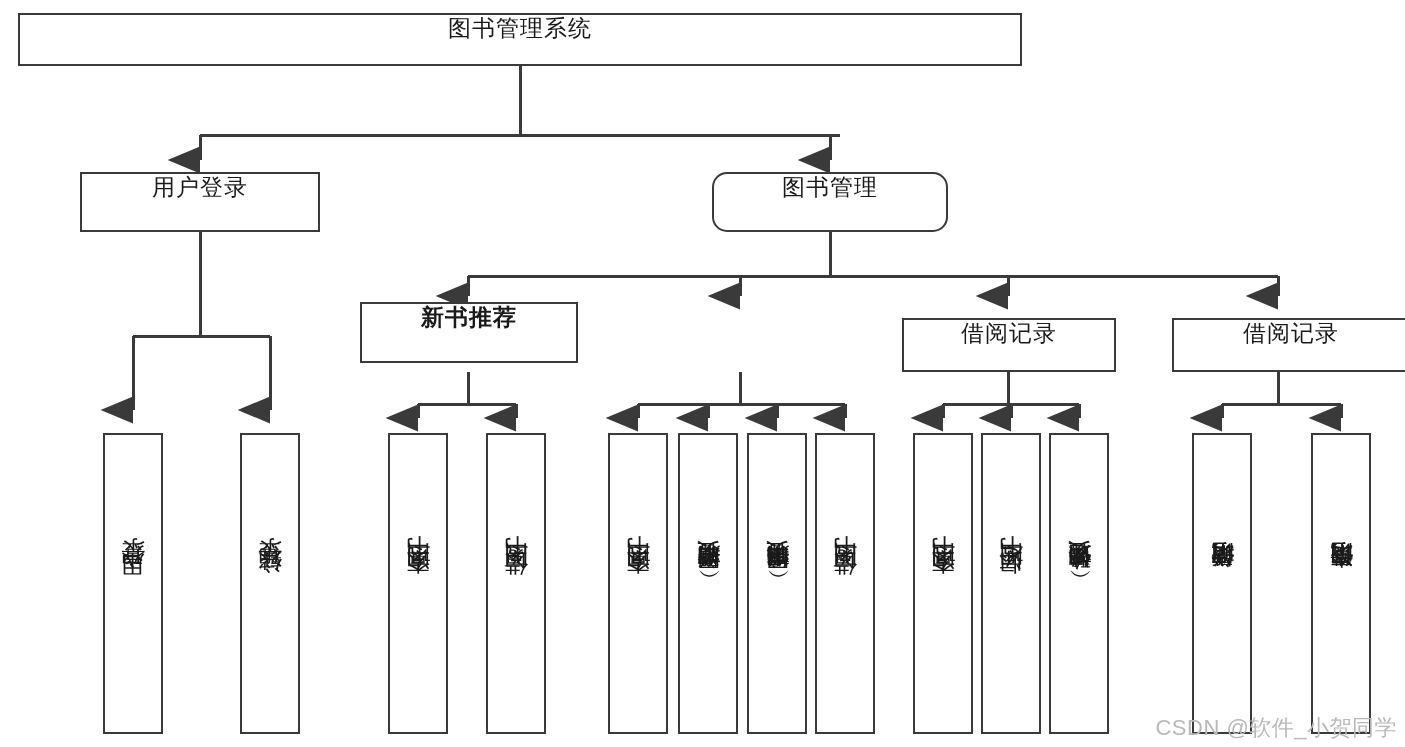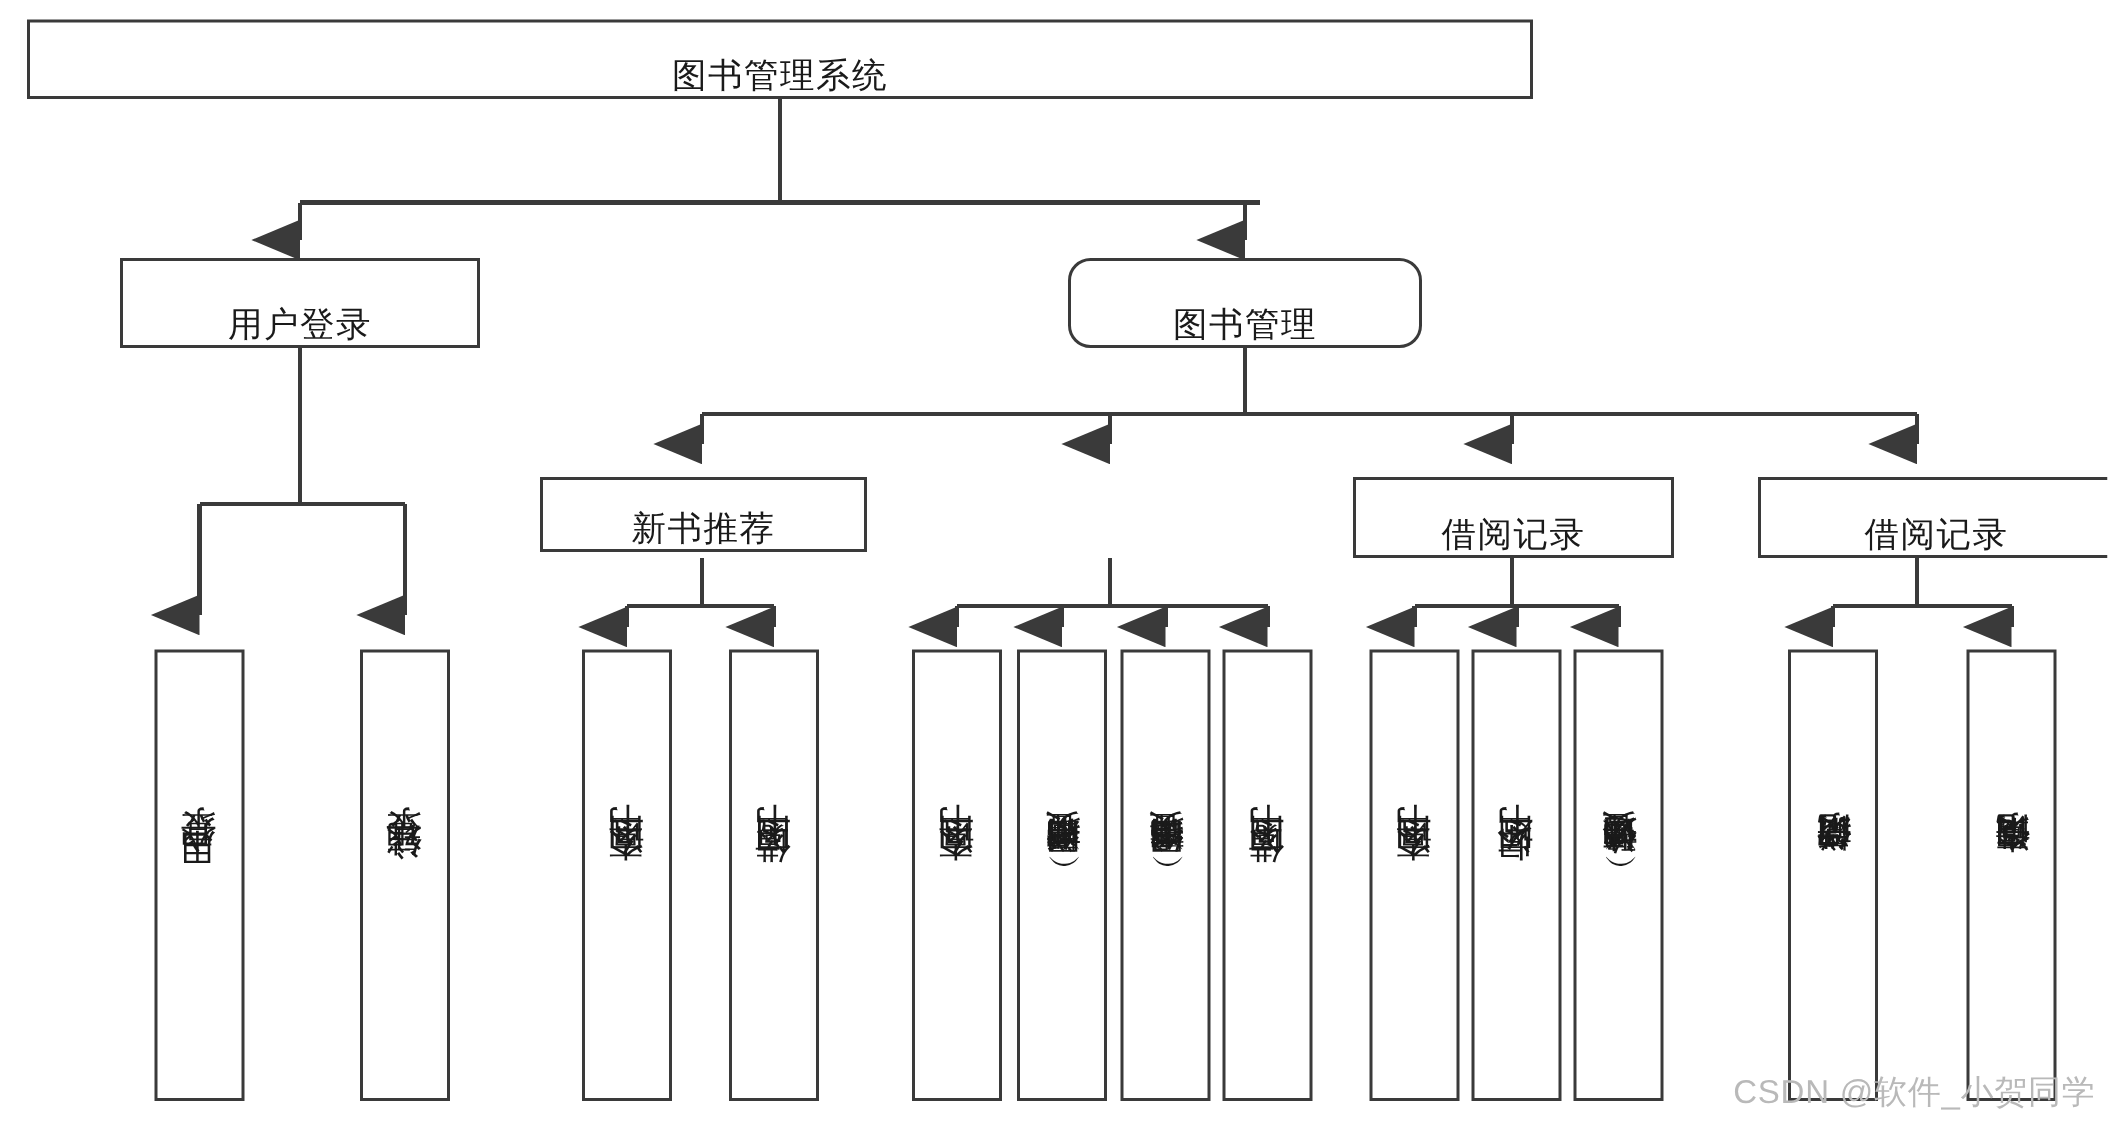--- a/index.html
+++ b/index.html
@@ -24,21 +24,21 @@
     top: 0;
     width: 1405px;
     height: 747px;
   }
   .node {
     position: absolute;
     box-sizing: border-box;
     background: #ffffff;
     border: 2px solid #3a3a3a;
     display: flex;
-    align-items: flex-end;
+    align-items: flex-start;
     justify-content: center;
     color: #1a1a1a;
     z-index: 2;
   }
   .node-label {
     display: block;
     text-align: center;
     line-height: 1.18;
     white-space: nowrap;
   }
@@ -146,21 +146,21 @@
   </div>
 
   <div class="node horiz" style="left:80px; top:172px; width:240px; height:60px;">
     <span class="node-label">用户登录</span>
   </div>
 
   <div class="node horiz" style="left:712px; top:172px; width:236px; height:60px;border-radius:15px;">
     <span class="node-label">图书管理</span>
   </div>
 
-  <div class="node horiz" style="left:360px; top:318px; width:218px; height:50px;">
+  <div class="node horiz" style="left:360px; top:302px; width:218px; height:61px;font-weight:bold;">
     <span class="node-label">新书推荐</span>
   </div>
 
 
   <div class="node horiz" style="left:902px; top:318px; width:214px; height:54px;">
     <span class="node-label">借阅记录</span>
   </div>
 
   <div class="node horiz" style="left:1172px; top:318px; width:238px; height:54px;">
     <span class="node-label">借阅记录</span>

